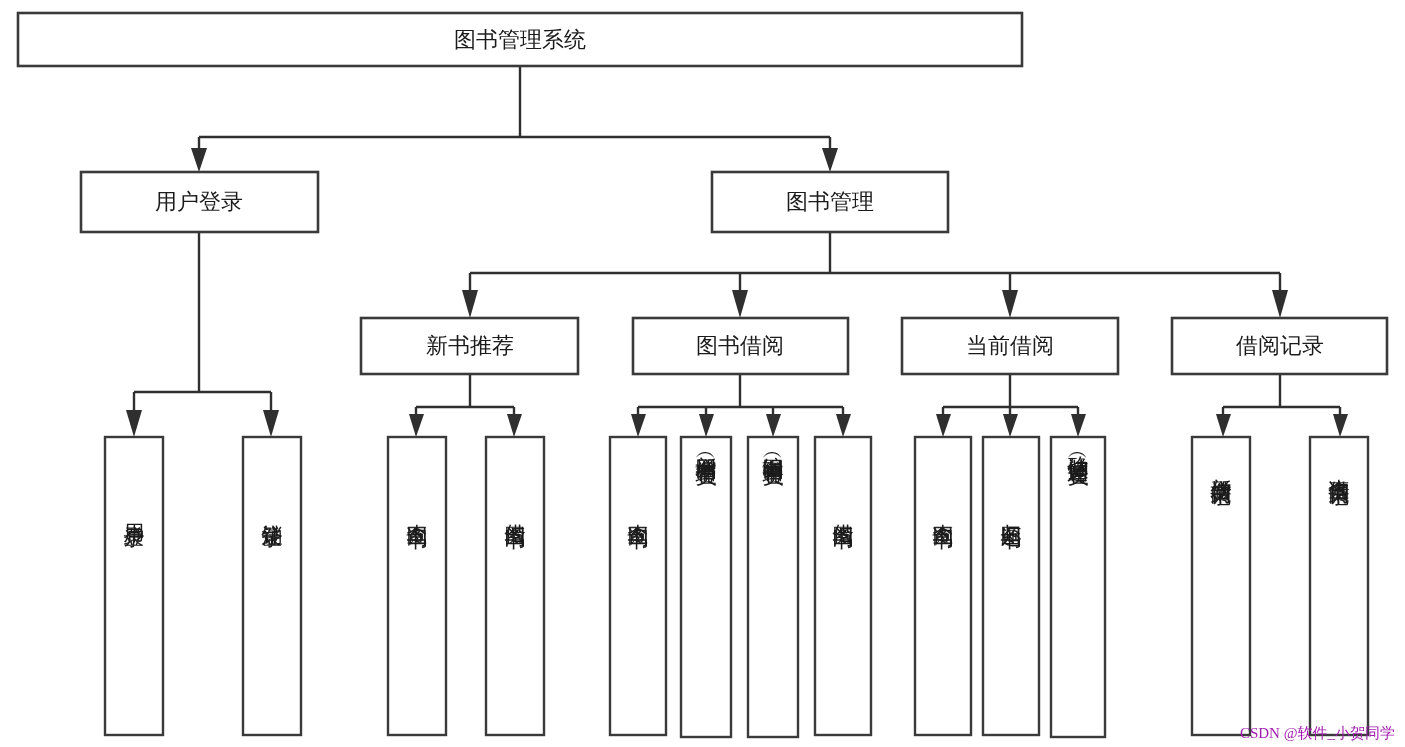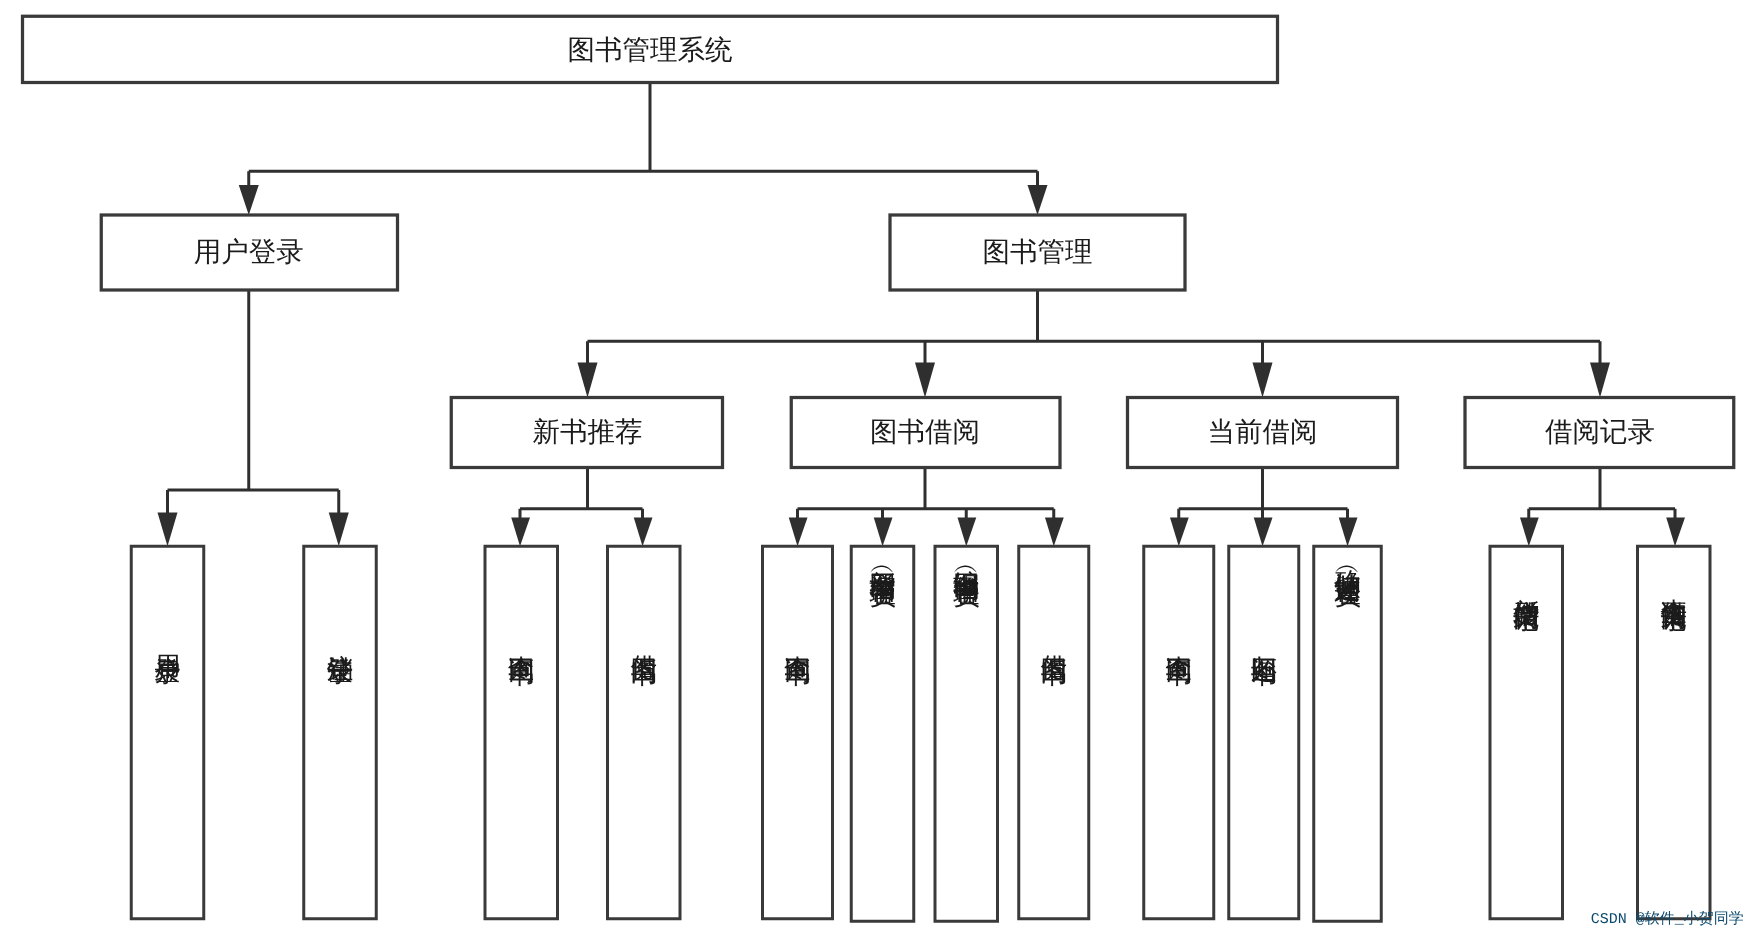--- a/index.html
+++ b/index.html
@@ -55,23 +55,23 @@
     font-size: 21px;
     writing-mode: vertical-rl;
     text-orientation: upright;
     letter-spacing: 1.5px;
     dominant-baseline: auto;
   }
   .watermark {
     position: absolute;
     right: 10px;
     bottom: 4px;
-    font-family: Liberation Mono, monospace;
-    font-size: 12px;
-    color: #0c4a6e;
+    font-family: Liberation Serif, serif;
+    font-size: 15px;
+    color: #a21caf;
     white-space: nowrap;
     user-select: none;
   }
 </style>
 </head>
 <body>
 
 <div id="diagram-root">
   <svg class="flow-canvas" viewBox="0 0 1405 747" xmlns="http://www.w3.org/2000/svg">
 

